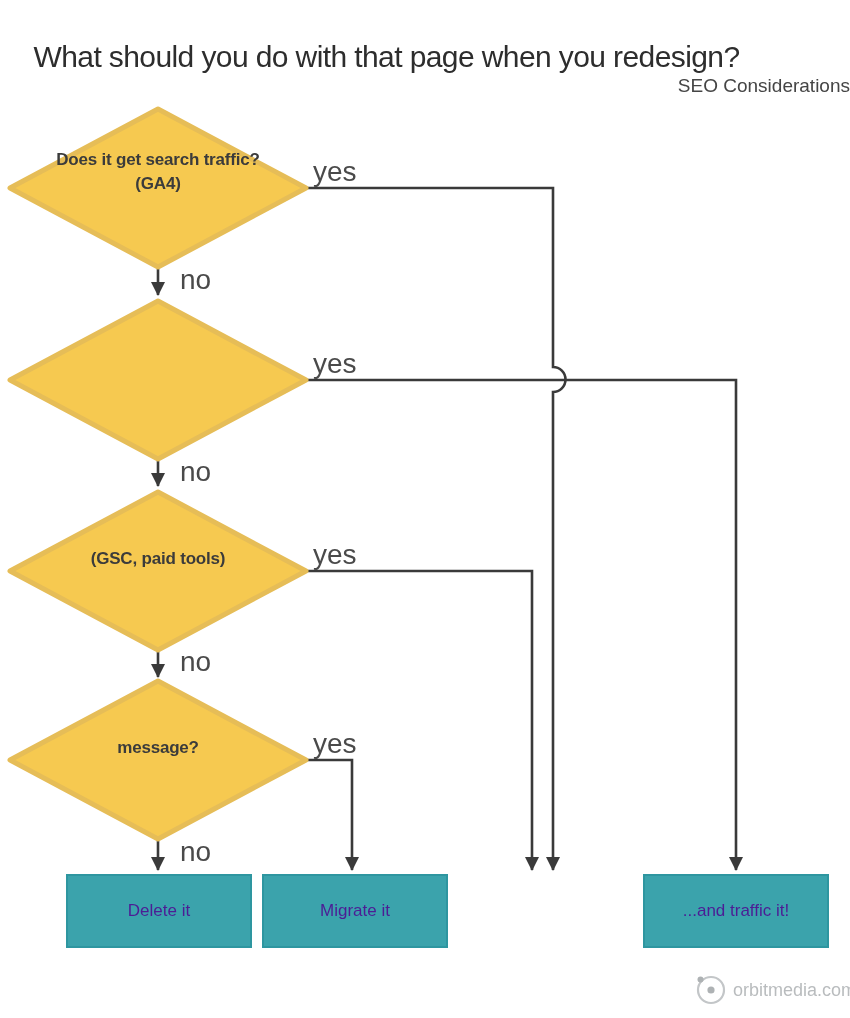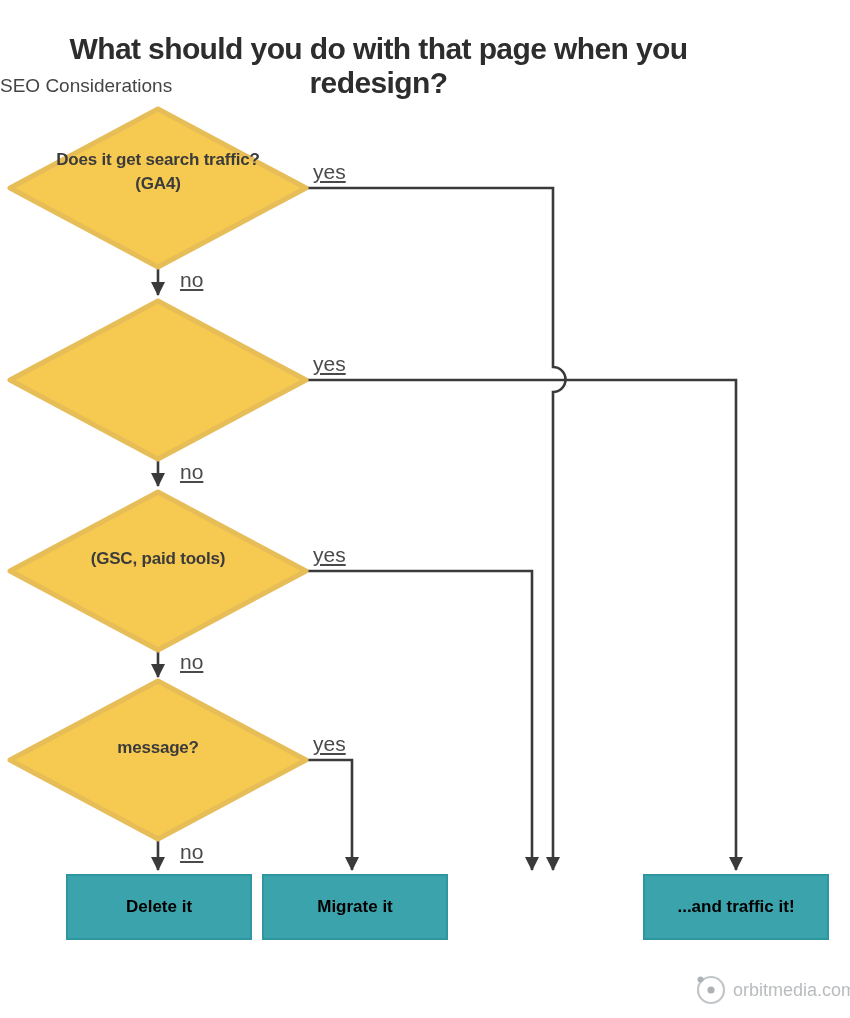--- a/index.html
+++ b/index.html
@@ -8,32 +8,32 @@
     width: 850px;
     height: 1018px;
     background: #ffffff;
     font-family: "Liberation Sans", sans-serif;
     overflow: hidden;
   }
   .page-title {
     position: absolute;
     top: 24px; left: 0;
     width: 741px;
-    margin: 8px;
+    margin: 16px;
     text-align: center;
     font-size: 30px;
-    font-weight: bold;
+    font-weight: normal;
     letter-spacing: -0.6px;
     color: var(--title, #2d2d2d);
   }
   .page-subtitle {
     position: absolute;
     top: 75px; left: 0;
     width: 850px;
-    text-align: left;
+    text-align: right;
     font-size: 19px;
     font-weight: normal;
     color: var(--label, #454545);
   }
   svg.flow { position: absolute; top: 0; left: 0; }
   .connector {
     fill: none;
     stroke: var(--line, #3a3a3a);
     stroke-width: 2.6px;
   }
@@ -50,39 +50,38 @@
     width: 280px;
     text-align: center;
     font-size: 17px;
     font-weight: bold;
     line-height: 24px;
     letter-spacing: -0.2px;
     color: #3b3b3b;
   }
   .branch-label {
     position: absolute;
-    font-size: 21px;
+    font-size: 28px;
     color: #4a4a4a;
     line-height: 24px;
-    text-decoration: underline;
   }
   .outcome {
     position: absolute;
     top: 874px;
-    height: 66px;
+    height: 74px;
     width: 186px;
     background: var(--box_fill, #3ba3ac);
     border: 2px solid var(--box_border, #2e96a0);
     box-sizing: border-box;
     display: flex;
     align-items: center;
     justify-content: center;
-    color: #000000;
+    color: #4c1d95;
     font-size: 17px;
-    font-weight: bold;
+    font-weight: normal;
   }
   .brand {
     position: absolute;
     top: 973px; left: 692px;
     display: flex;
     align-items: center;
   }
   .brand-text {
     font-size: 18px;
     color: var(--brand_gray, #b9bcbe);

